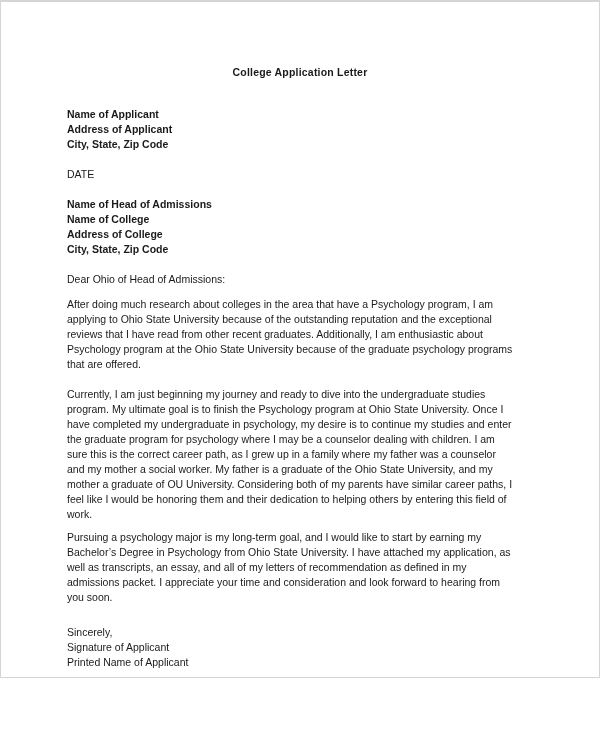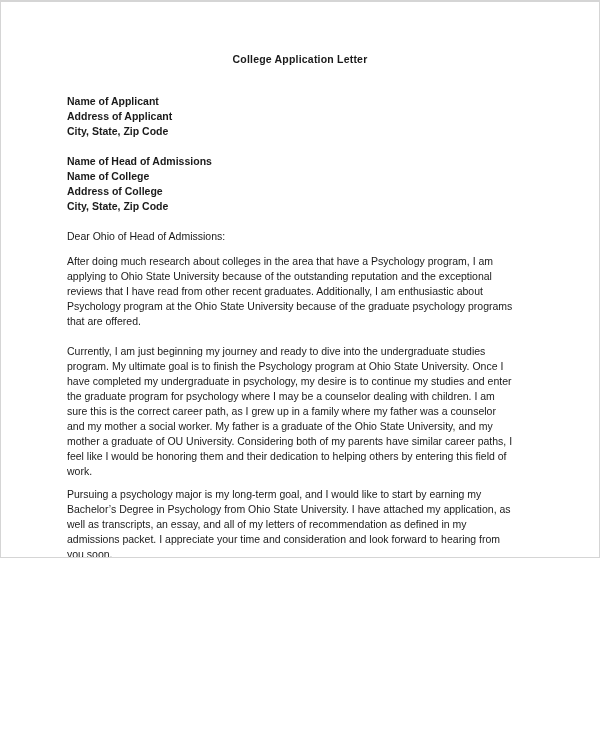--- a/index.html
+++ b/index.html
@@ -10,25 +10,25 @@
   * { margin: 0; padding: 0; box-sizing: border-box; }
   html, body {
     width: 600px;
     height: 730px;
     background: var(--page-bg);
     font-family: "Liberation Sans", "DejaVu Sans", sans-serif;
     color: var(--text);
   }
   .page {
     width: 600px;
-    height: 558px;
+    height: 678px;
     background: var(--page-bg);
     border: 1px solid var(--page-border);
     border-top-width: 2px;
-    padding-top: 50px;
+    padding-top: 63px;
     overflow: hidden;
   }
   .doc-title {
     text-align: center;
     font-weight: bold;
     font-size: 10.5px;
     line-height: 15px;
     letter-spacing: 0.2px;
   }
   .content {
@@ -53,20 +53,21 @@
 <body>
 
 <div class="page">
   <div class="doc-title">College Application Letter</div>
 
   <div class="content">
     <div class="block sender-block">Name of Applicant
 Address of Applicant
 City, State, Zip Code</div>
 
+    <div class="block date-block">DATE</div>
 
     <div class="block recipient-block">Name of Head of Admissions
 Name of College
 Address of College
 City, State, Zip Code</div>
 
     <div class="block salutation">Dear Ohio of Head of Admissions:</div>
 
     <div class="block para-1">After doing much research about colleges in the area that have a Psychology program, I am
 applying to Ohio State University because of the outstanding reputation and the exceptional

